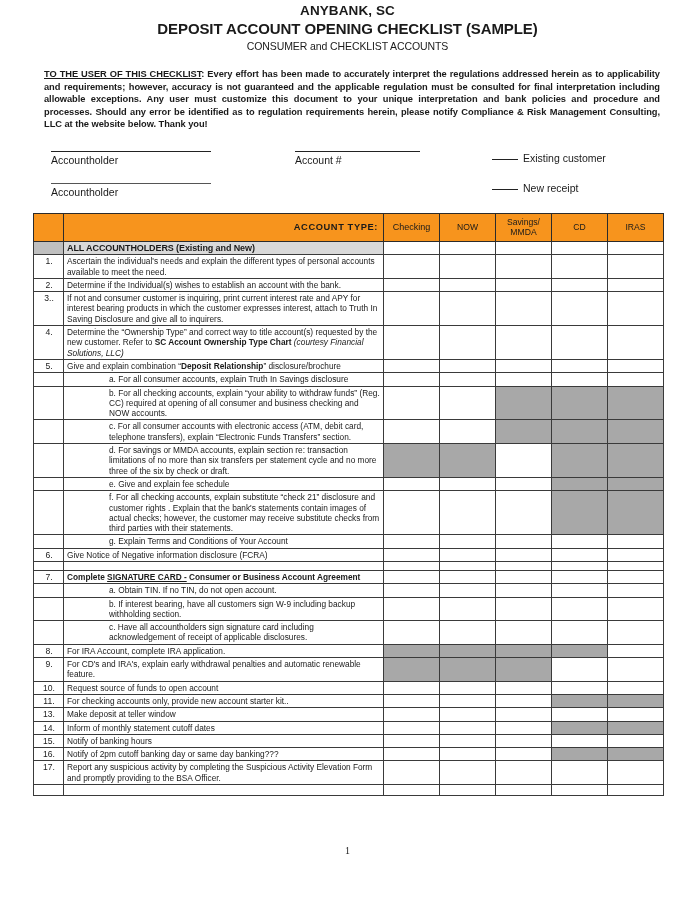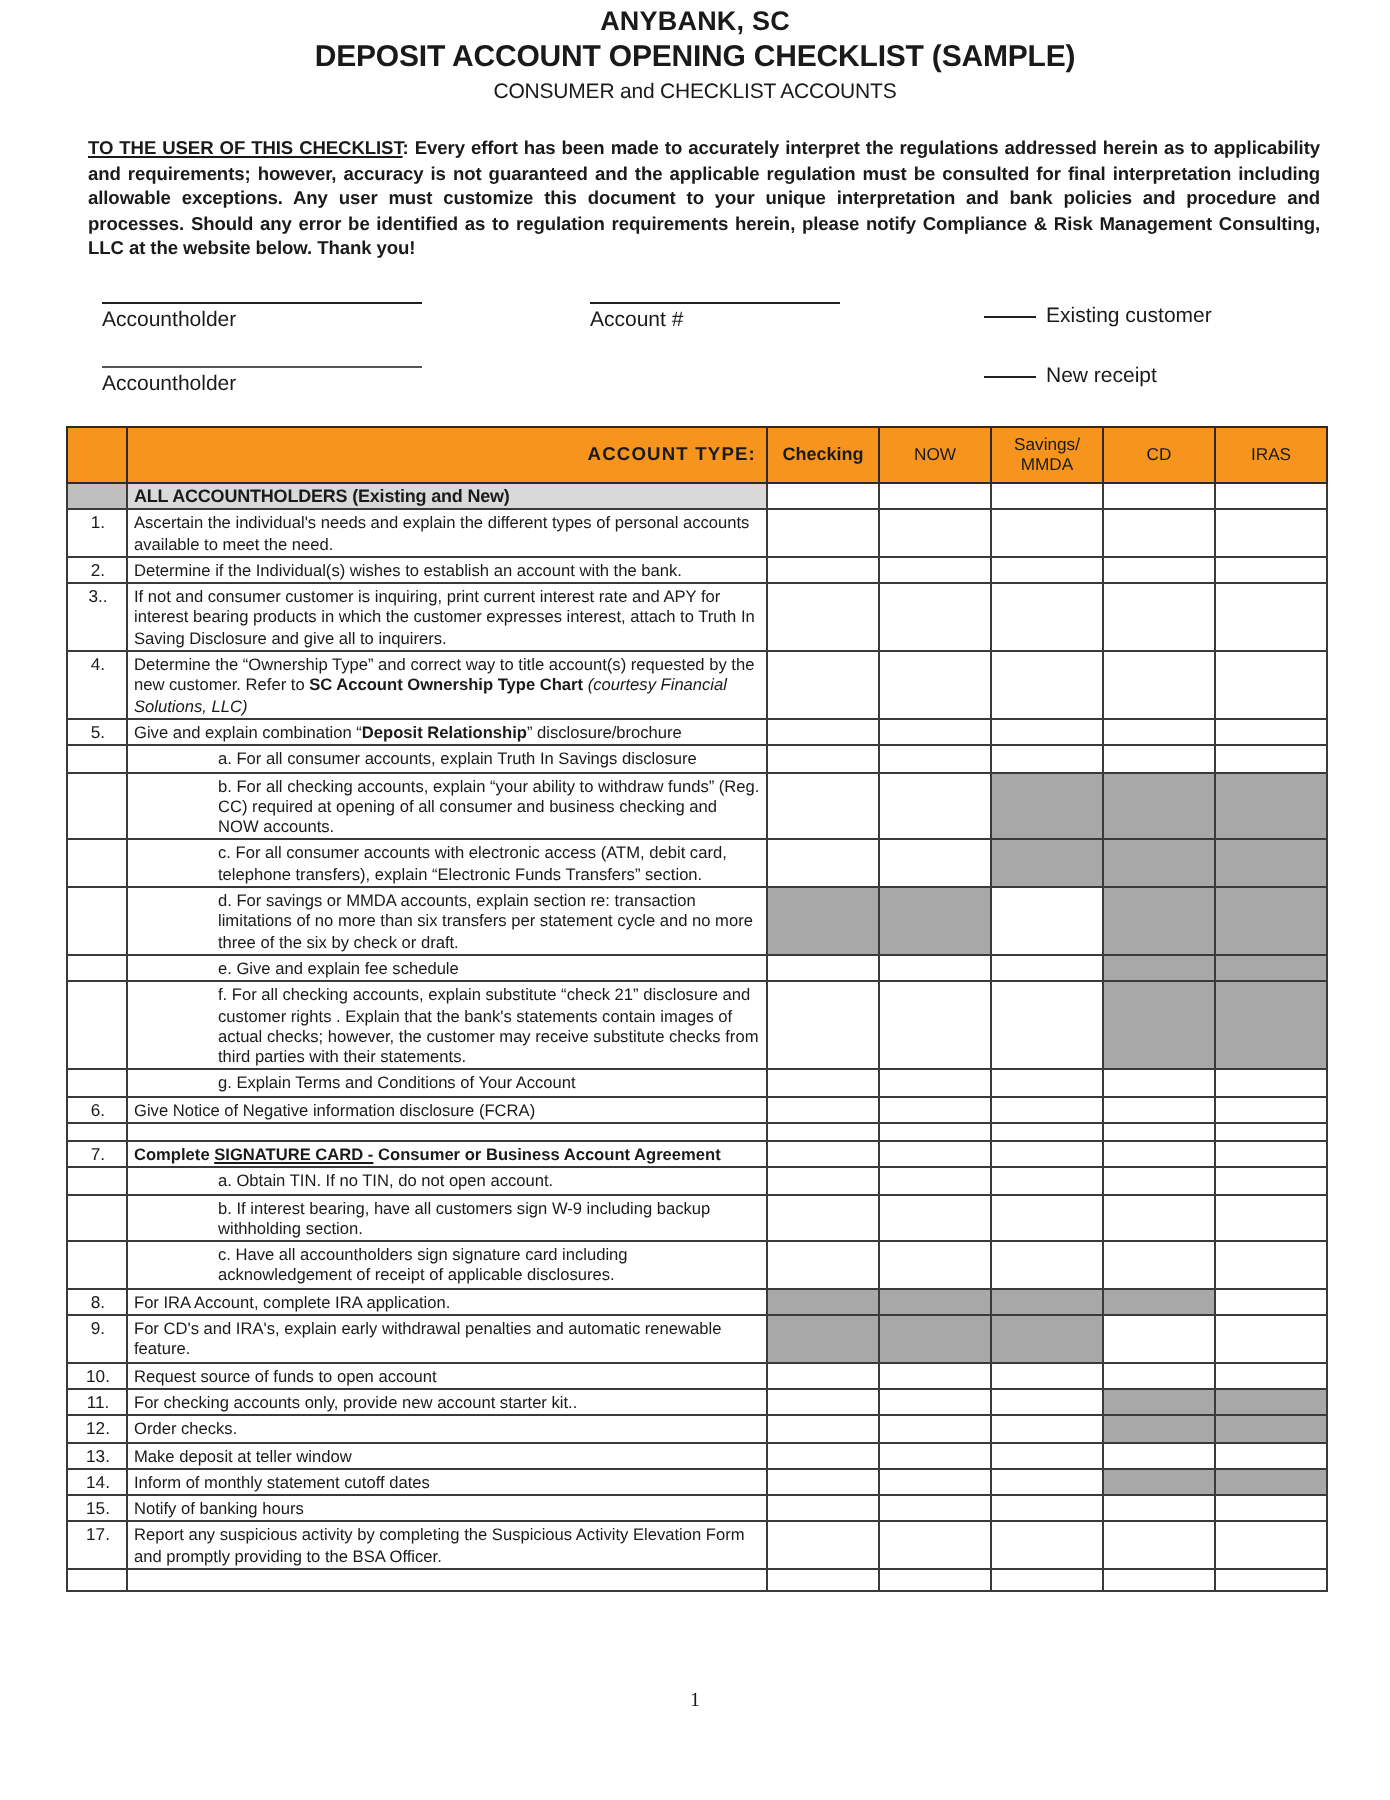--- a/index.html
+++ b/index.html
@@ -139,21 +139,21 @@
     padding-right: 5px;
     font-size: 9.3px;
   }
   thead tr.hdr td.hdr-num { background: #F7941D; }
   thead tr.hdr td.col-small {
     font-size: 8.6px;
     font-weight: normal;
   }
   thead tr.hdr td.col-bold {
     font-size: 9px;
-    font-weight: bold;
+    font-weight: normal;
   }
 
   td.num {
     text-align: center;
     font-size: 8.6px;
     vertical-align: top;
     padding-top: 1px;
   }
   td.task { text-align: left; }
   td.mark { background: #ffffff; }
@@ -473,29 +473,20 @@
         <tr>
           <td class="num">11.</td>
           <td class="task">For checking accounts only, provide new  account starter kit..</td>
           <td class="mark"></td>
           <td class="mark"></td>
           <td class="mark"></td>
           <td class="mark shaded"></td>
           <td class="mark shaded"></td>
         </tr>
         <tr>
-          <td class="num">12.</td>
-          <td class="task">Order checks.</td>
-          <td class="mark"></td>
-          <td class="mark"></td>
-          <td class="mark"></td>
-          <td class="mark shaded"></td>
-          <td class="mark shaded"></td>
-        </tr>
-        <tr>
           <td class="num">13.</td>
           <td class="task">Make  deposit at teller window</td>
           <td class="mark"></td>
           <td class="mark"></td>
           <td class="mark"></td>
           <td class="mark"></td>
           <td class="mark"></td>
         </tr>
         <tr>
           <td class="num">14.</td>
@@ -507,20 +498,29 @@
           <td class="mark shaded"></td>
         </tr>
         <tr>
           <td class="num">15.</td>
           <td class="task">Notify of banking hours</td>
           <td class="mark"></td>
           <td class="mark"></td>
           <td class="mark"></td>
           <td class="mark"></td>
           <td class="mark"></td>
+        </tr>
+        <tr>
+          <td class="num">16.</td>
+          <td class="task">Notify of 2pm cutoff banking day or same day banking???</td>
+          <td class="mark"></td>
+          <td class="mark"></td>
+          <td class="mark"></td>
+          <td class="mark shaded"></td>
+          <td class="mark shaded"></td>
         </tr>
         <tr>
           <td class="num">17.</td>
           <td class="task">Report any suspicious activity by completing the Suspicious Activity Elevation Form and promptly providing to the BSA Officer.</td>
           <td class="mark"></td>
           <td class="mark"></td>
           <td class="mark"></td>
           <td class="mark"></td>
           <td class="mark"></td>
         </tr>

